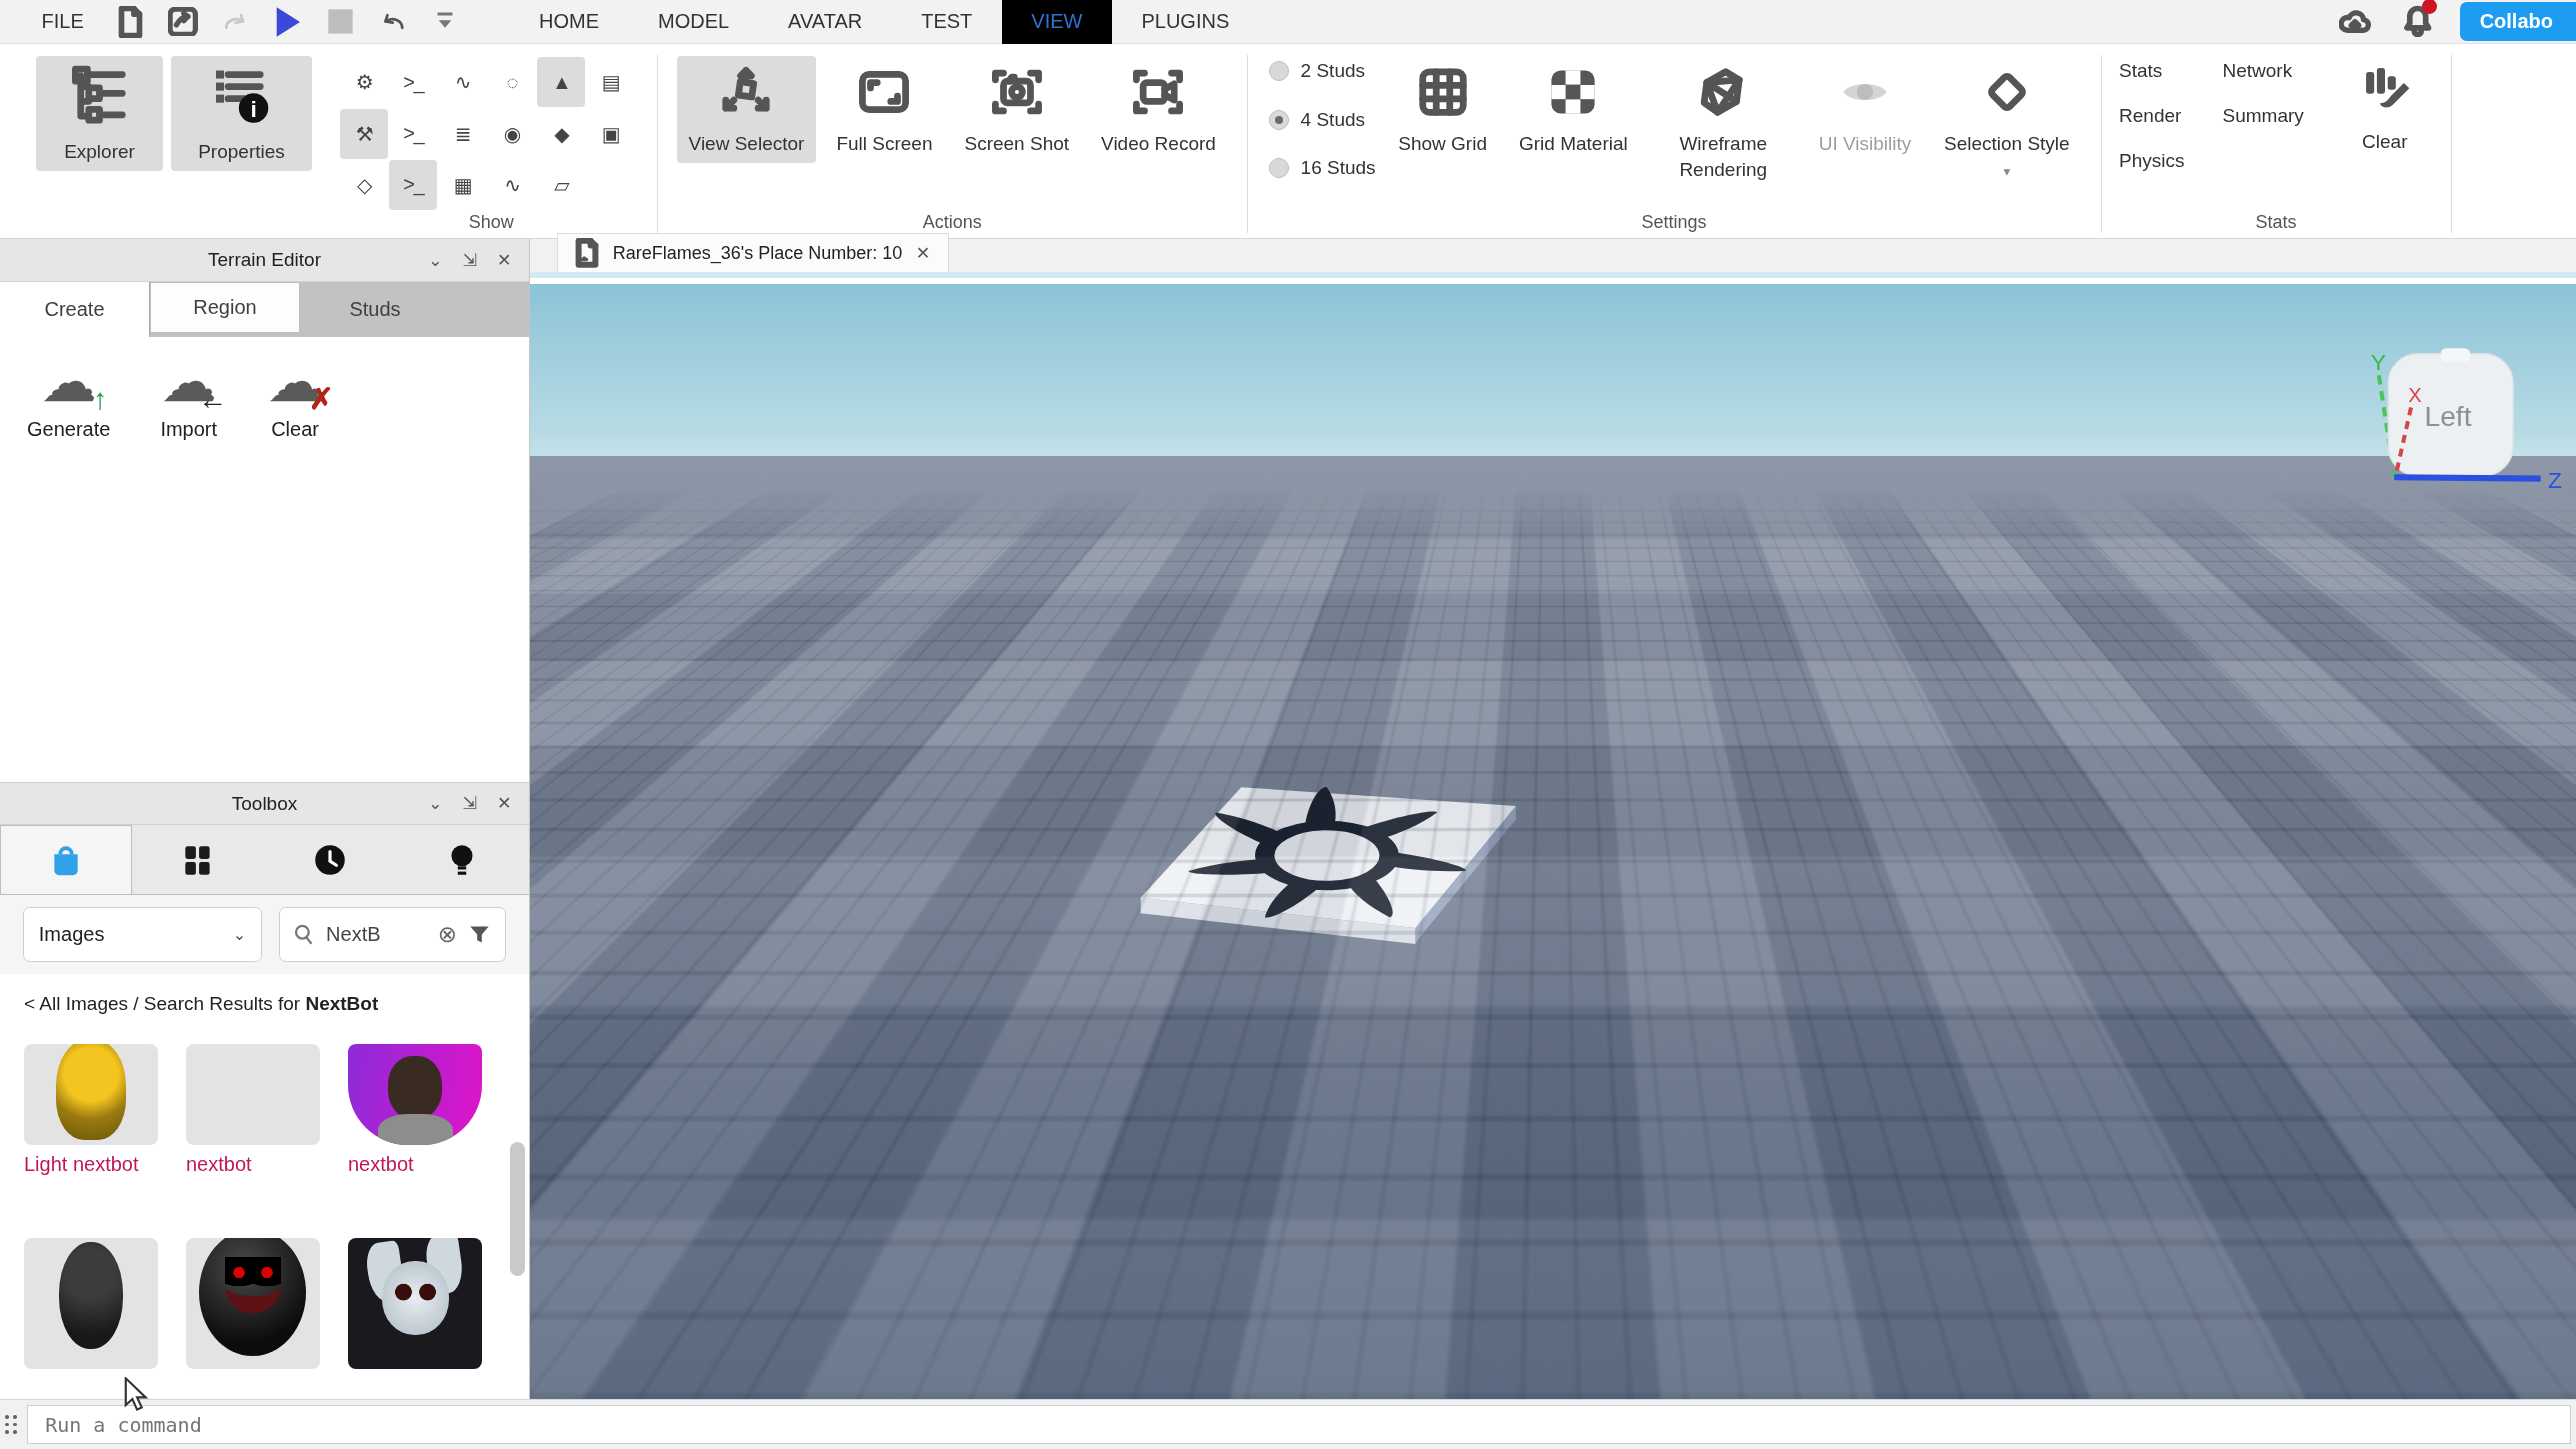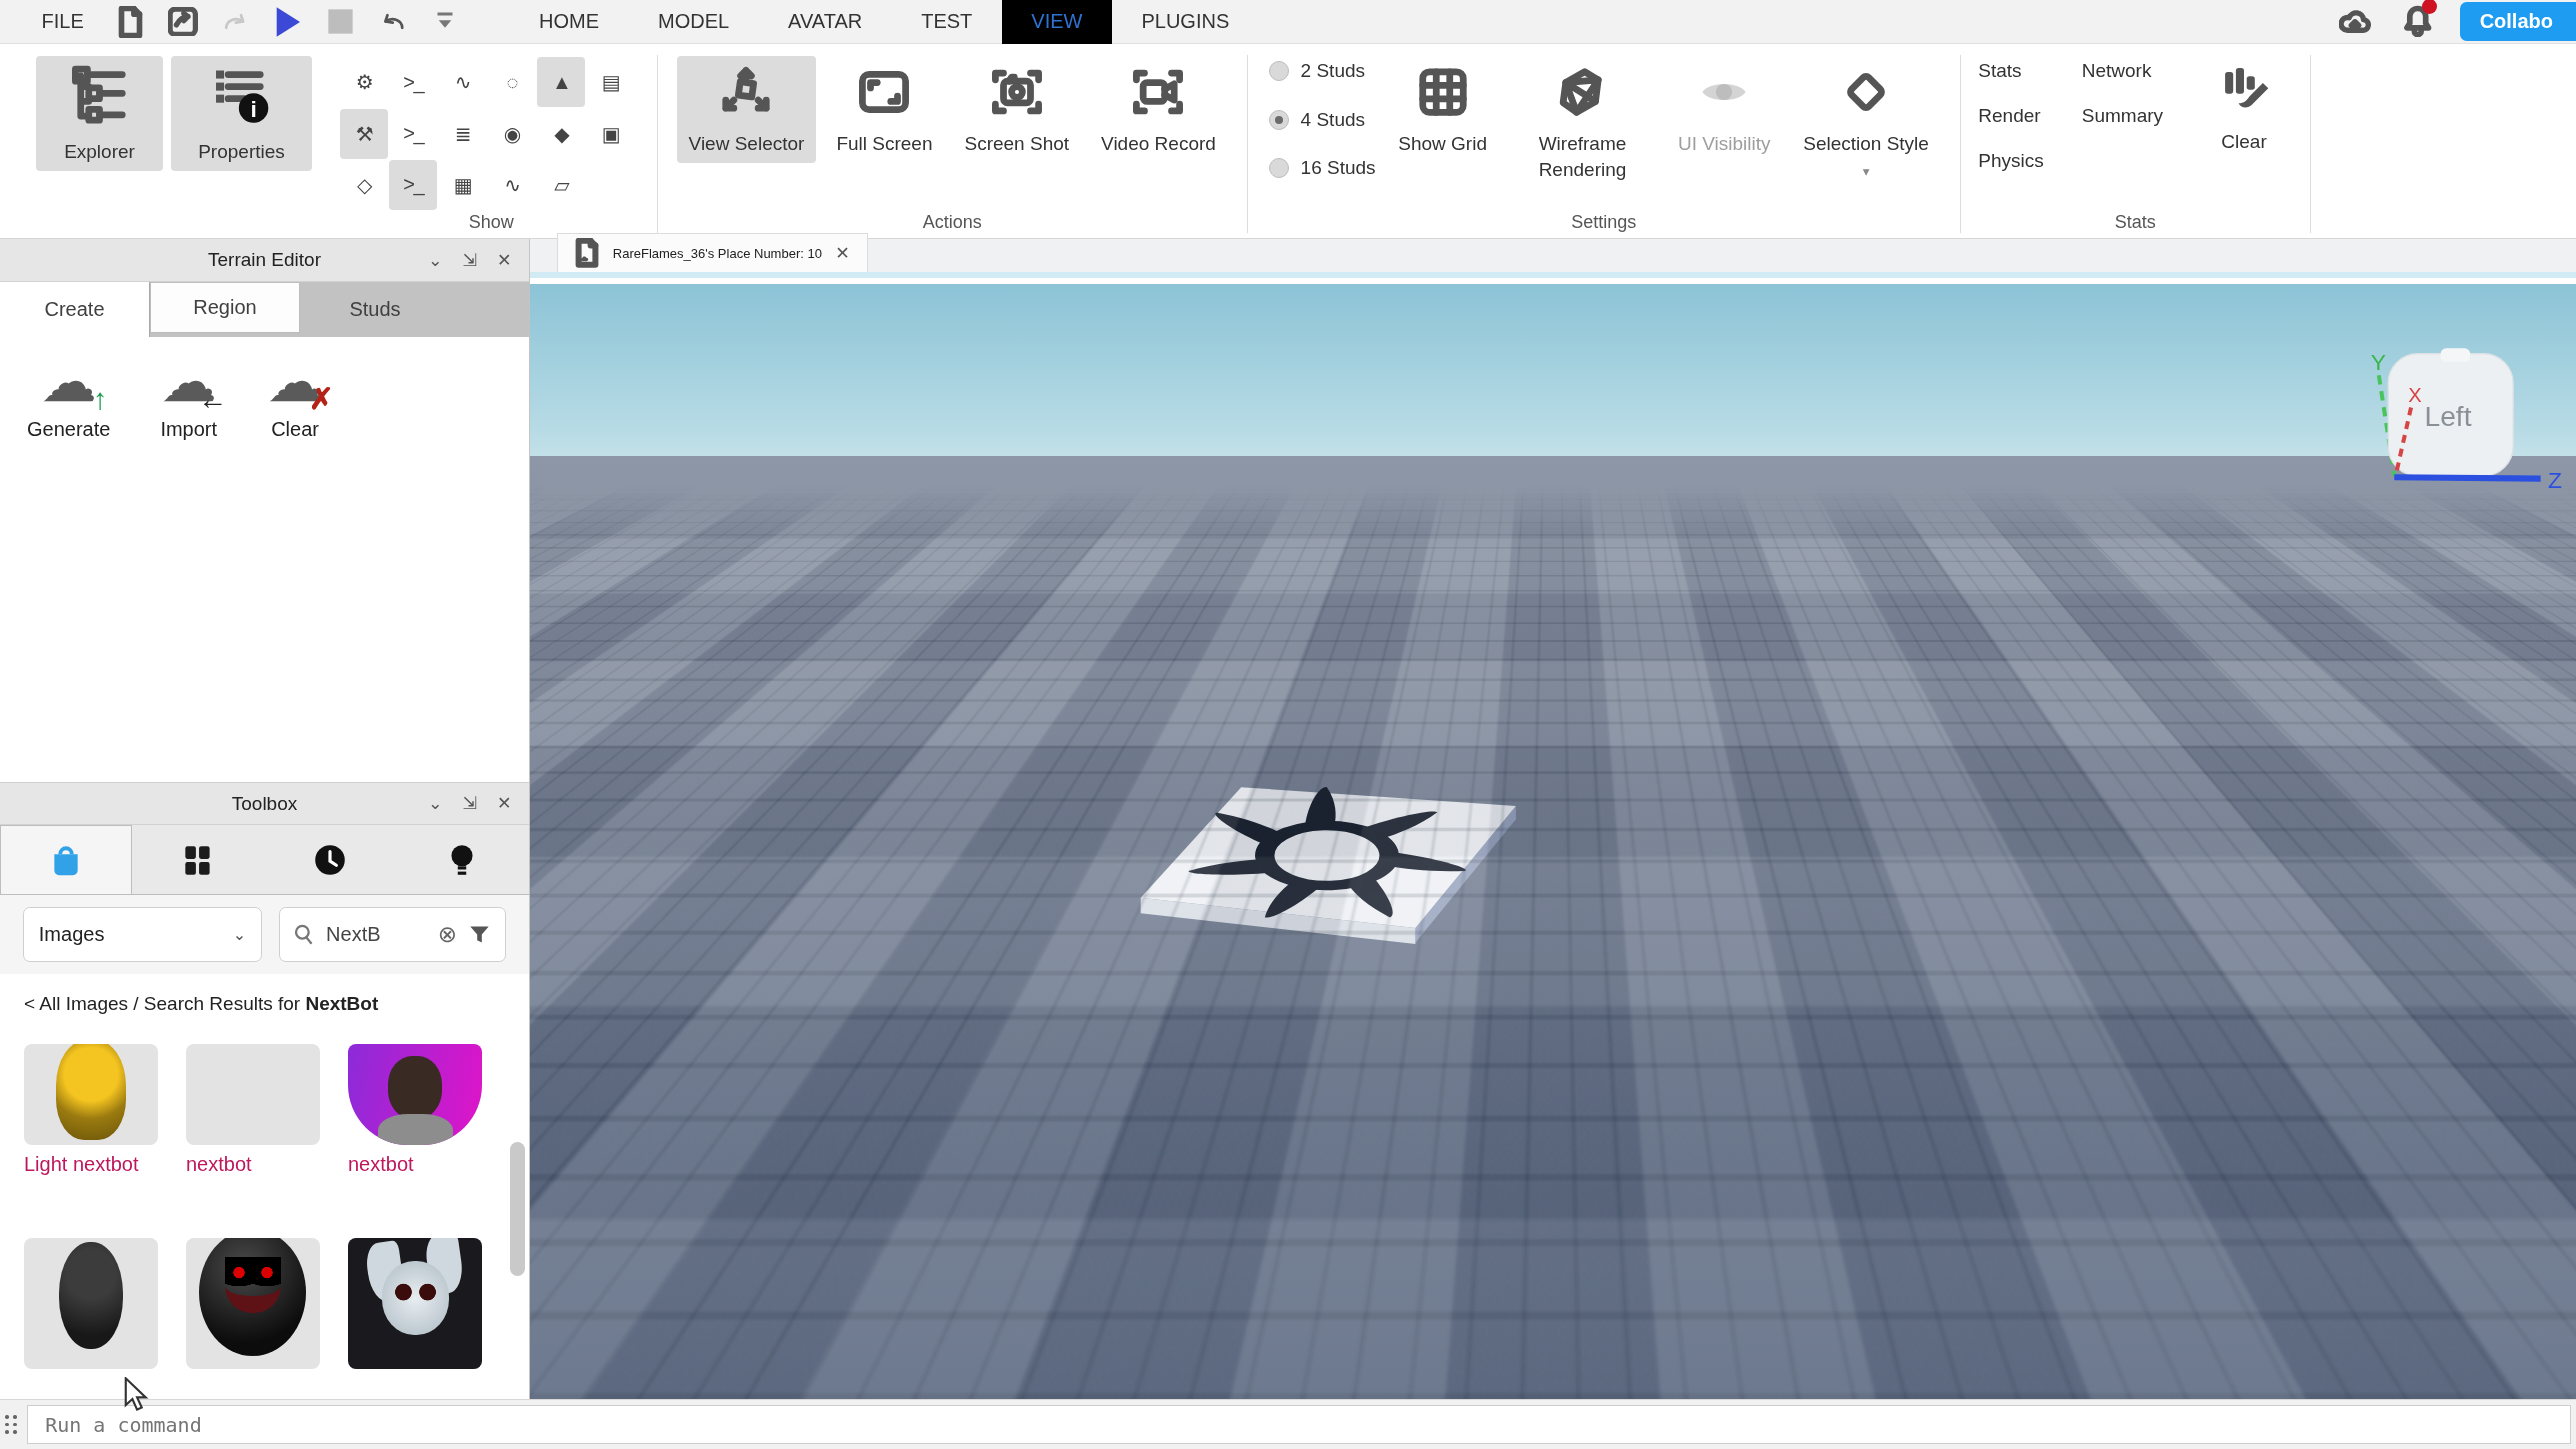--- a/index.html
+++ b/index.html
@@ -107,21 +107,21 @@
   .t-rabbit::after { content:""; position:absolute; left:34px; top:23px; width:67px; height:74px; border-radius:48%;
     background:radial-gradient(circle at 32% 42%, #3a0c0c 0 8px, transparent 8.7px), radial-gradient(circle at 68% 42%, #3a0c0c 0 8px, transparent 8.7px),
     radial-gradient(circle at 50% 50%, #e8eef2, #b9c4cc 80%); }
   .scroll-thumb { position:absolute; right:4px; top:168px; width:14.8px; height:134px; border-radius:8px; background:#c9c9c9; }
 
   
   .doc-tabbar { position:absolute; left:530px; top:239px; right:0; height:39px; background:#f0f1f2;
     border-bottom:6.7px solid #d2eaf4; display:flex; align-items:flex-end; }
   .doc-tab { margin-left:27px; height:39px; background:#fbfbfb; border:0.7px solid #dcdcdc; border-bottom:none;
     display:flex; align-items:center; padding:0 17.4px; gap:13.4px; }
-  .doc-title { font-size:13px; color:#222; white-space:nowrap; }
+  .doc-title { font-size:18px; color:#222; white-space:nowrap; }
   .doc-close { font-size:17.4px; color:#555; }
 
   .viewport { position:absolute; left:530px; top:284px; right:0; bottom:50px; overflow:hidden; background:#a9d2de; }
   .sky { position:absolute; left:0; top:0; right:0; height:173px; background:linear-gradient(#8cc3d6, #b7dbe5 85%, #c4e1e9); }
   .ground { position:absolute; left:0; top:172px; right:0; bottom:0;
     background:linear-gradient(#8e97a7 0%, #7e889a 30%, #67748a 70%, #58667e 100%); }
   .checker { position:absolute; left:-35%; top:201px; width:170%; height:280%;
     transform:perspective(738px) rotateX(57deg); transform-origin:50% 0;
     background:
       repeating-linear-gradient(90deg, rgba(255,255,255,.07) 0 74px, rgba(10,20,40,.07) 74px 148px),
@@ -328,20 +328,32 @@
       </div>
     </div>
     <div class="bigbtn">
       <span>
         <svg width="54" height="54" viewBox="0 0 40 40">
             <rect class="ln" x="5" y="5" width="30" height="30" rx="5" stroke-width="4"></rect>
             <path class="ln" d="M15 5v30M25 5v30M5 15h30M5 25h30" stroke-width="4"></path>
           </svg>
       </span>
       <span class="blabel">Show Grid</span>
+    </div>
+    <div class="bigbtn">
+      <span>
+        <svg width="54" height="54" viewBox="0 0 40 40">
+            <rect x="4" y="4" width="32" height="32" rx="7" fill="#565656"></rect>
+            <rect x="14.5" y="4" width="11" height="10.5" fill="#fff"></rect>
+            <rect x="4" y="14.8" width="10.5" height="10.5" fill="#fff"></rect>
+            <rect x="25.5" y="14.8" width="10.5" height="10.5" fill="#fff"></rect>
+            <rect x="14.5" y="25.5" width="11" height="10.5" fill="#fff"></rect>
+          </svg>
+      </span>
+      <span class="blabel">Grid Material</span>
     </div>
     <div class="bigbtn">
       <span>
         <svg width="54" height="54" viewBox="0 0 40 40">
             <path class="ln" d="M8 13 22 5l10 6-2 16-14 8-10-7z" stroke-width="3"></path>
             <path class="ln" d="M8 13l24-2M8 13l8 22M32 11 16 35M8 13 30 27" stroke-width="2.4"></path>
           </svg>
       </span>
       <span class="blabel">Wireframe Rendering</span>
     </div>

